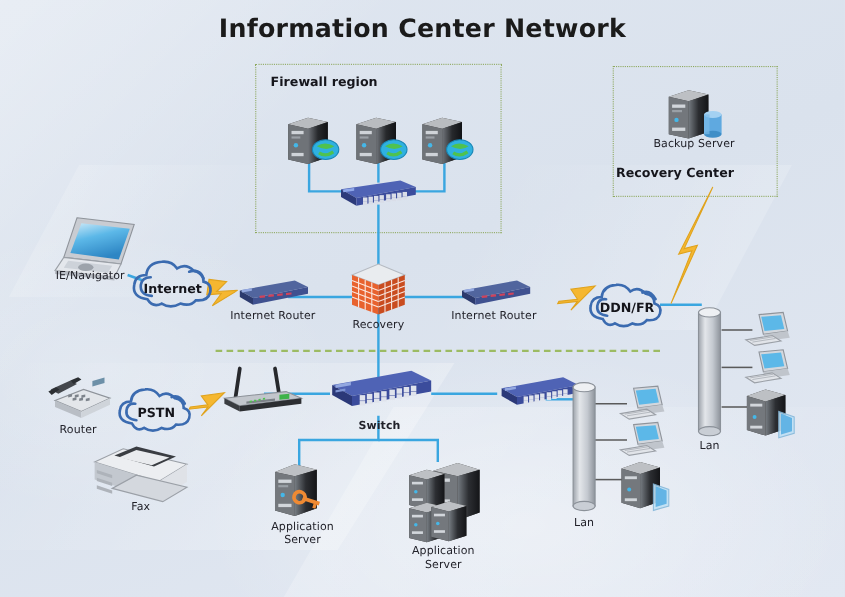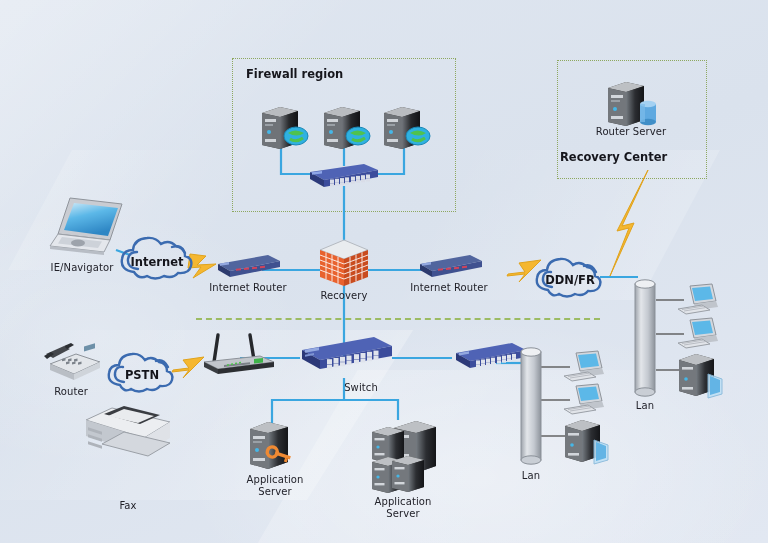--- a/index.html
+++ b/index.html
@@ -53,20 +53,21 @@
 </head>
 <body>
 
 <div id="stage">
 
   <div class="wm wm1"></div>
   <div class="wm wm2"></div>
   <div class="wm wm3"></div>
   <div class="wm wm4"></div>
 
+  <div class="title">Information Center Network</div>
 
   <div class="zone" style="left:232px;top:58px;width:222px;height:152px;"></div>
   <div class="zone-label" style="left:246px;top:67px;">Firewall region</div>
 
   <div class="zone" style="left:557px;top:60px;width:148px;height:117px;"></div>
   <div class="zone-label" style="left:560px;top:150px;">Recovery Center</div>
 
   <div class="divider" style="left:196px;top:318px;width:404px;"></div>
 
   <svg style="position:absolute;left:0;top:0;width:768px;height:543px;">
@@ -238,42 +239,42 @@
         </defs>
 
       <g>
         <rect x="38" y="24" width="16" height="18" fill="#5fa9e0"></rect>
         <ellipse cx="46" cy="24" rx="8" ry="3.2" fill="#a4d1f2"></ellipse>
         <ellipse cx="46" cy="42" rx="8" ry="3.2" fill="#3f8ec7"></ellipse>
         <rect x="38" y="24" width="5" height="18" fill="#7cbcea" opacity=".7"></rect>
       </g>
     </g>
   </svg>
-  <div class="lbl" style="left:576px;top:126px;width:110px;">Router Server</div>
+  <div class="lbl" style="left:576px;top:126px;width:110px;">Backup Server</div>
 
   <svg class="node" style="left:48px;top:196px;width:80px;height:66px;">
     <g>
 
       <path d="M22,2 L74,8 L62,44 L10,38 Z" fill="#c9ccd2" stroke="#8f949b" stroke-width="1"></path>
       <path d="M26,7 L70,12 L60,40 L16,34 Z" fill="url(#gl1)"></path>
       <defs>
         <linearGradient id="gl1" x1="0" y1="0" x2="0.4" y2="1">
           <stop offset="0" stop-color="#cfeaf8"></stop>
             <stop offset="0.45" stop-color="#5cb8e8"></stop>
             <stop offset="1" stop-color="#2e86c4"></stop>
         </linearGradient>
       </defs>
 
       <path d="M10,38 L62,44 L56,56 L2,50 Z" fill="#e4e7ec" stroke="#9ba0a7" stroke-width="1"></path>
       <path d="M14,41 L54,45.5 L50,52 L10,47.5 Z" fill="#cdd2d9"></path>
       <ellipse cx="30" cy="47" rx="7" ry="3.4" fill="#9da3ab"></ellipse>
       <path d="M2,50 L56,56 L56,59 L2,53 Z" fill="#b8bdc5"></path>
     </g>
   </svg>
-  <div class="lbl" style="left:22px;top:262px;width:120px;text-align:center;">IE/Navigator</div>
+  <div class="lbl" style="left:22px;top:246px;width:120px;text-align:center;">IE/Navigator</div>
 
   <svg class="node" style="left:112px;top:230px;width:90px;height:58px;">
     <g fill="none" stroke="#3b6bb0" stroke-width="2.4" stroke-linecap="round">
       <path d="M22,42 q-14,-2 -12,-13 q1,-9 11,-9 q1,-11 14,-12 q9,-1 14,6 q8,-5 15,2 q9,1 9,10 q8,2 6,10 q-2,8 -13,7 q-5,6 -14,3 q-9,5 -17,0 q-8,4 -13,-4 Z"></path>
       <path d="M26,39 q-11,-1 -10,-10 q1,-7 9,-7"></path>
       <path d="M60,17 q8,-3 13,6"></path>
     </g>
     <text x="45" y="36" font-family="DejaVu Sans, sans-serif" font-size="11.5" font-weight="bold" fill="#15151b" text-anchor="middle">Internet</text>
   </svg>
 
@@ -388,21 +389,21 @@
 
       <path d="M24,46 L70,58 L92,45 L46,34 Z" fill="#d4d8de" stroke="#9ba0a7" stroke-width="1"></path>
 
       <g fill="#aeb3ba">
         <rect x="10" y="26" width="14" height="3" transform="skewY(18)"></rect>
         <rect x="10" y="33" width="14" height="3" transform="skewY(18)"></rect>
         <rect x="10" y="40" width="14" height="3" transform="skewY(18)"></rect>
       </g>
     </g>
   </svg>
-  <div class="lbl" style="left:96px;top:456px;width:64px;margin-top:44px;">Fax</div>
+  <div class="lbl" style="left:96px;top:456px;width:64px;">Fax</div>
 
   <svg class="node" style="left:196px;top:332px;width:86px;height:44px;">
     <g>
 
       <path d="M18,30 L22,3" stroke="#26282c" stroke-width="3.4" stroke-linecap="round"></path>
       <path d="M58,28 L54,3" stroke="#26282c" stroke-width="3.4" stroke-linecap="round"></path>
 
       <path d="M8,30 L64,24 L78,30 L22,37 Z" fill="#c2c6cc" stroke="#8d9299" stroke-width="1"></path>
       <path d="M8,30 L22,37 L22,42 L8,35 Z" fill="#3a3d41"></path>
       <path d="M22,37 L78,30 L78,35 L22,42 Z" fill="#2c2e32"></path>
@@ -437,21 +438,21 @@
           <rect x="54.5" y="27" width="5" height="4"></rect>
         <rect x="62" y="25.6" width="5" height="4"></rect>
           <rect x="68.5" y="24.4" width="5" height="4"></rect>
         <rect x="75" y="23.2" width="5" height="4"></rect>
           <rect x="81.5" y="22" width="5" height="4"></rect>
       </g>
       <rect x="13" y="18" width="14" height="3" fill="#93a8e0" transform="skewY(-10)"></rect>
       <rect x="13" y="23" width="9" height="2" fill="#7f95d4" transform="skewY(-10)"></rect>
     </g>
   </svg>
-  <div class="lbl" style="left:326px;top:382px;width:70px;">Switch</div>
+  <div class="lbl" style="left:310px;top:382px;width:70px;font-weight:bold;">Switch</div>
 
   <svg class="node" style="left:448px;top:340px;width:82px;height:32px;">
     <g>
       <path d="M8,13 L64,3 L78,10 L22,21 Z" fill="#4f63b5"></path>
       <path d="M8,13 L22,21 L22,28 L8,20 Z" fill="#2b3878"></path>
       <path d="M22,21 L78,10 L78,17 L22,28 Z" fill="#3b4c9c"></path>
       <g fill="#dfe3ec">
         <rect x="28" y="20.4" width="4" height="4"></rect>
           <rect x="33" y="19.5" width="4" height="4"></rect>
         <rect x="38" y="18.6" width="4" height="4"></rect>

